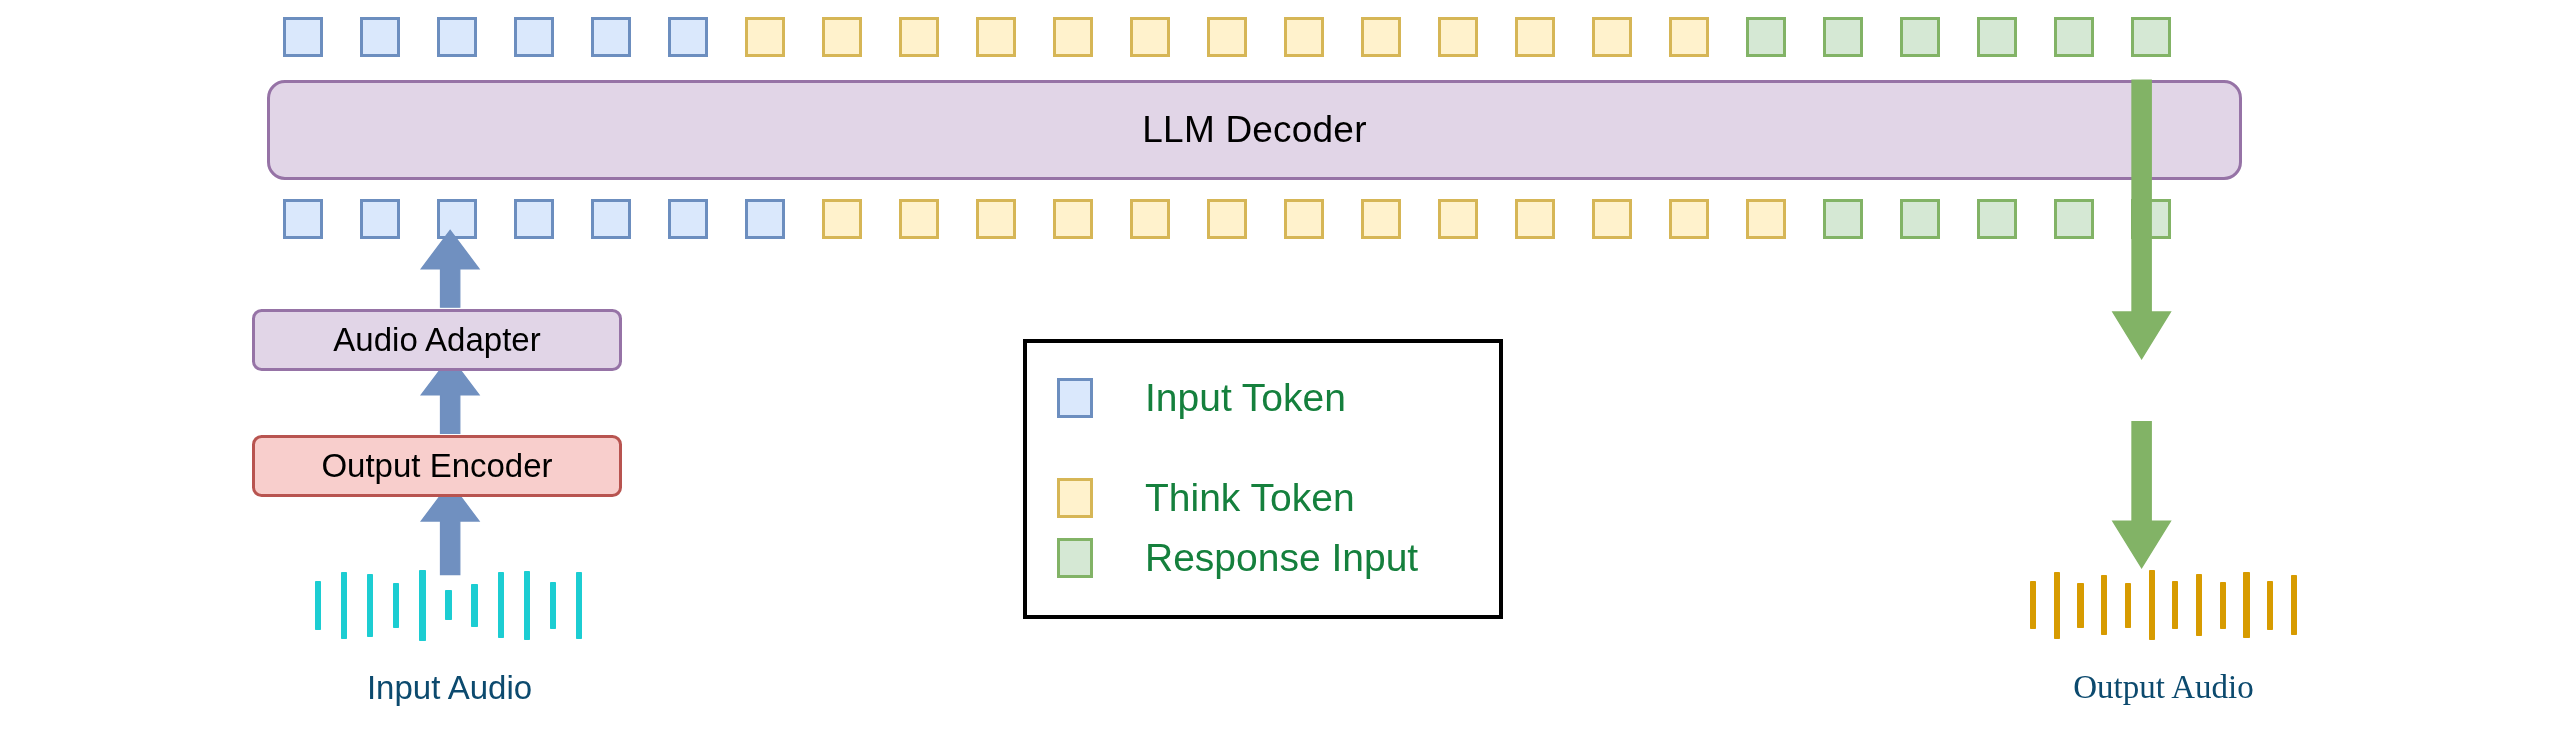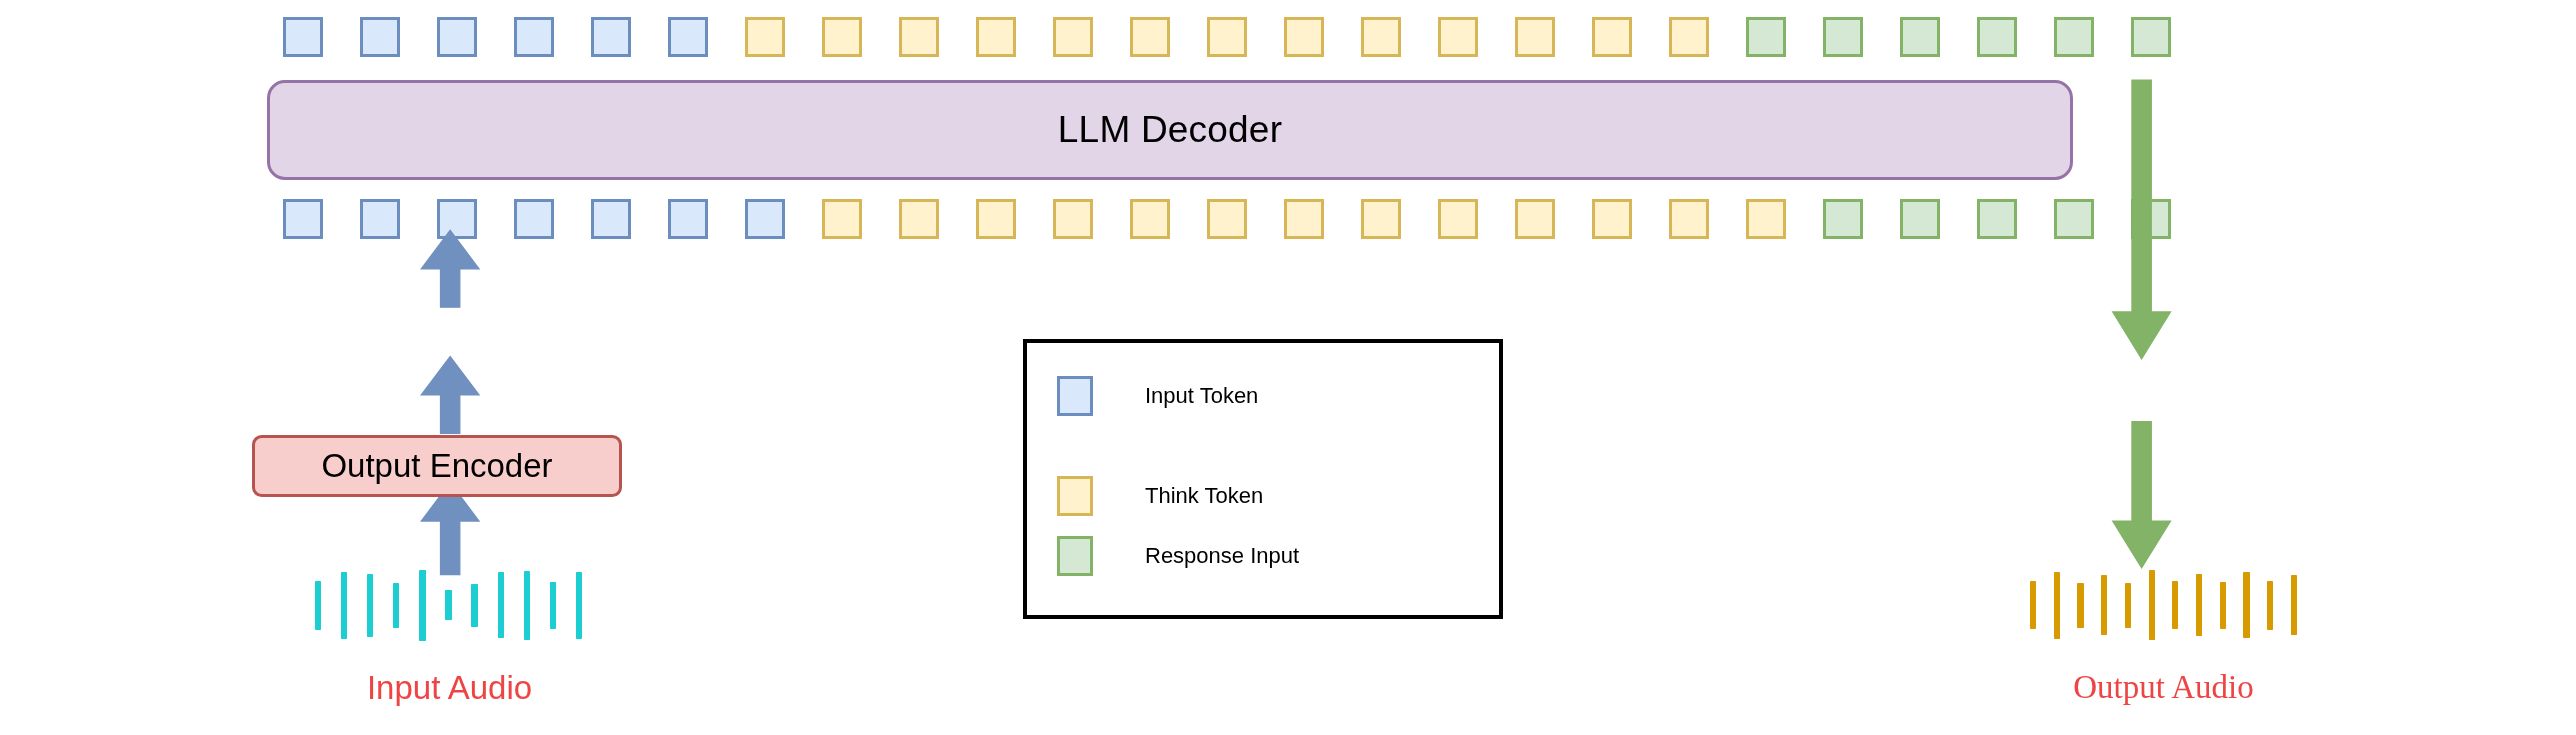--- a/index.html
+++ b/index.html
@@ -38,21 +38,21 @@
   .tok-response { background: #d5e8d4; border-color: #82b366; }
 
   #row-top    { left: 283px; top: 17px; }
   #row-bottom { left: 283px; top: 199px; }
 
   
   #llm-decoder {
     position: absolute;
     left: 267px;
     top: 80px;
-    width: 1806px;
+    width: 1975px;
     height: 100px;
     background: #e1d5e7;
     border: 3.4px solid #9673a6;
     border-radius: 18px;
     box-sizing: border-box;
     display: flex;
     align-items: center;
     justify-content: center;
   }
   #llm-decoder .box-label {
@@ -104,21 +104,21 @@
   }
   #input-waveform  { left: 315px;  top: 557px; width: 267px; height: 96px; }
   #output-waveform { left: 2030px; top: 557px; width: 267px; height: 96px; }
   #input-waveform .wave-bar  { background: #1ccdd2; }
   #output-waveform .wave-bar { background: #d79b00; }
 
   
   .caption {
     position: absolute;
     font-size: 33px;
-    color: #ef4444;
+    color: #0c4a6e;
     text-align: center;
     white-space: nowrap;
   }
   #input-audio-label  { left: 247px;  top: 669px; width: 405px; }
   #output-audio-label { left: 1961px; top: 669px; width: 405px; font-family: Liberation Serif, serif; }
 
   
   #legend {
     position: absolute;
     left: 1023px;
@@ -137,22 +137,22 @@
   .legend-swatch {
     width: 36px;
     height: 40px;
     border-width: 3.4px;
     border-style: solid;
     box-sizing: border-box;
     margin-right: 52px;
     flex: 0 0 auto;
   }
   .legend-label {
-    font-size: 22px;
-    color: #000000;
+    font-size: 39px;
+    color: #15803d;
     white-space: nowrap;
   }
   #legend-item-0 { left: 30px; top: 33px;  }
   #legend-item-1 { left: 30px; top: 113px; margin-top: 20px; }
   #legend-item-2 { left: 30px; top: 193px; }
 </style>
 </head>
 <body>
 
 <div id="canvas">
@@ -233,20 +233,23 @@
 
     <g>
       <path d="M 3109 117 L 3109 455 L 3081 455 L 3123 523 L 3165 455 L 3137 455 L 3137 117 Z" fill="#82b366" stroke="#82b366" stroke-width="2"></path>
     </g>
 
     <g>
       <path d="M 3109 615 L 3109 760 L 3081 760 L 3123 828 L 3165 760 L 3137 760 L 3137 615 Z" fill="#82b366" stroke="#82b366" stroke-width="2"></path>
     </g>
   </svg>
 
+  <div class="proc-box box-purple" id="audio-adapter">
+    <span>Audio Adapter</span>
+  </div>
 
   <div class="proc-box box-red" id="audio-encoder">
     <span>Output Encoder</span>
   </div>
 
 
   <div class="waveform" id="input-waveform">
       <div class="wave-bar" style="height: 49px; background: rgb(28, 205, 210);"></div>
       <div class="wave-bar" style="height: 67px; background: rgb(28, 205, 210);"></div>
       <div class="wave-bar" style="height: 63px; background: rgb(28, 205, 210);"></div>

